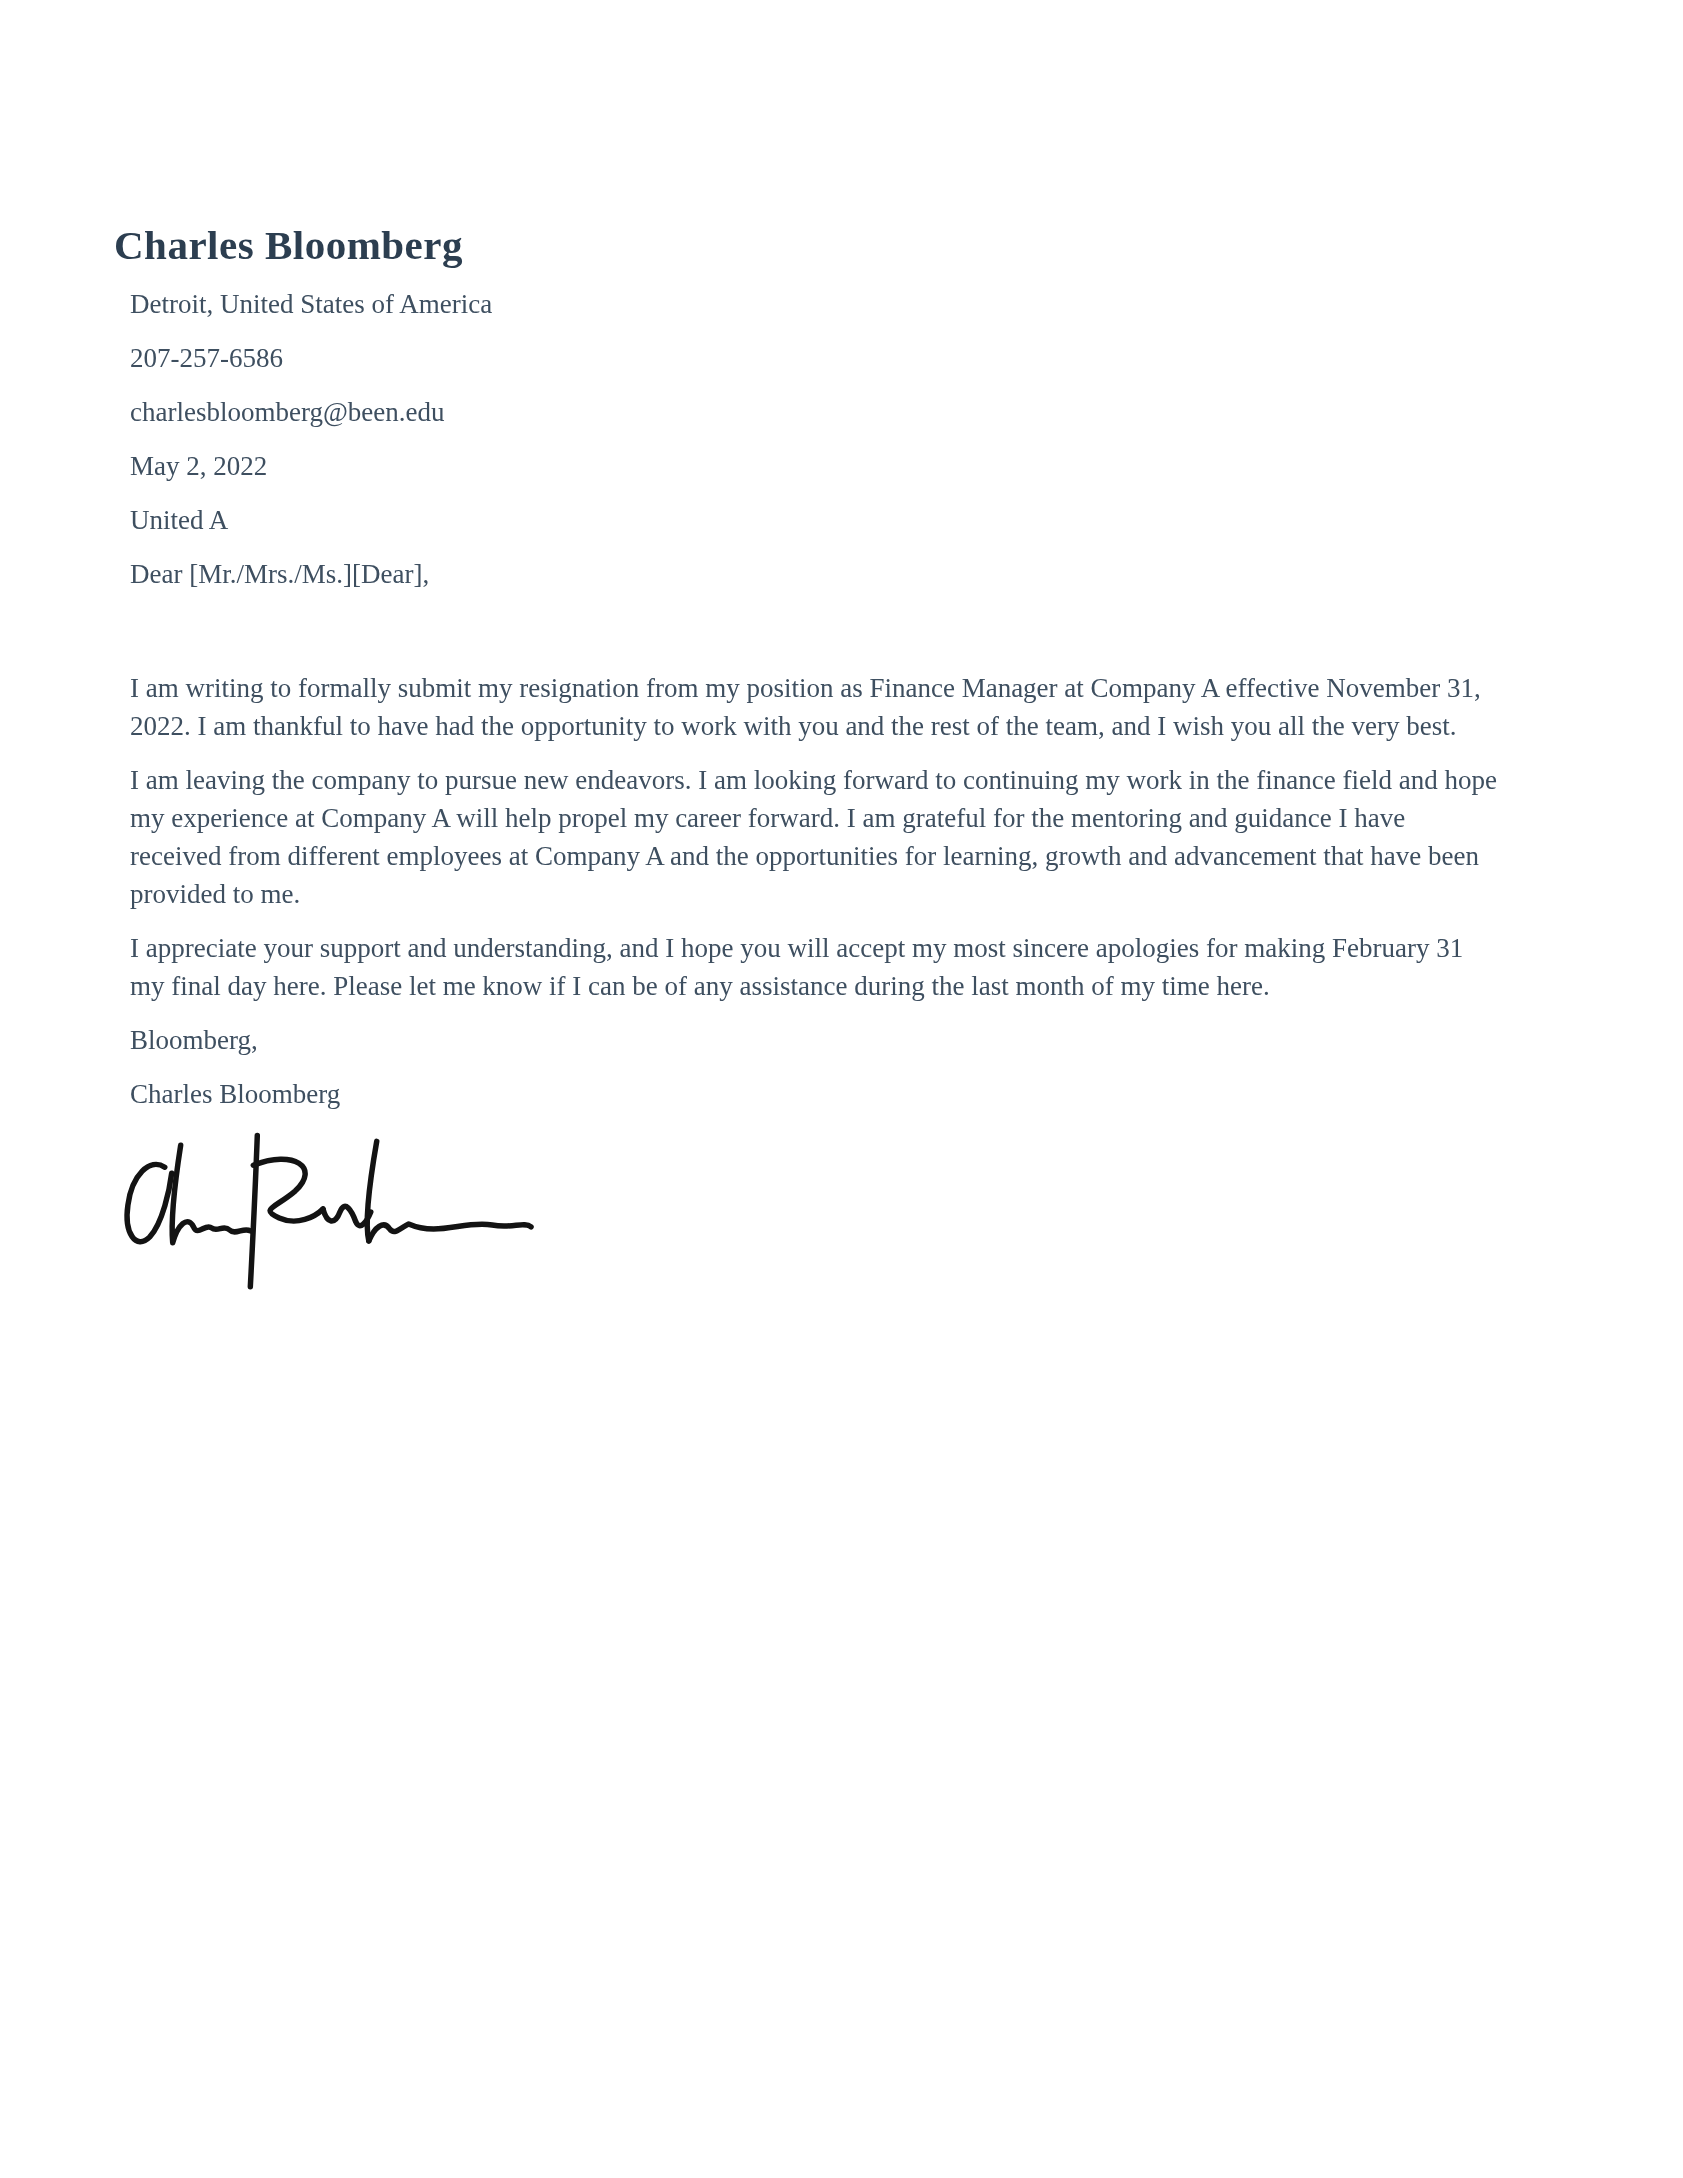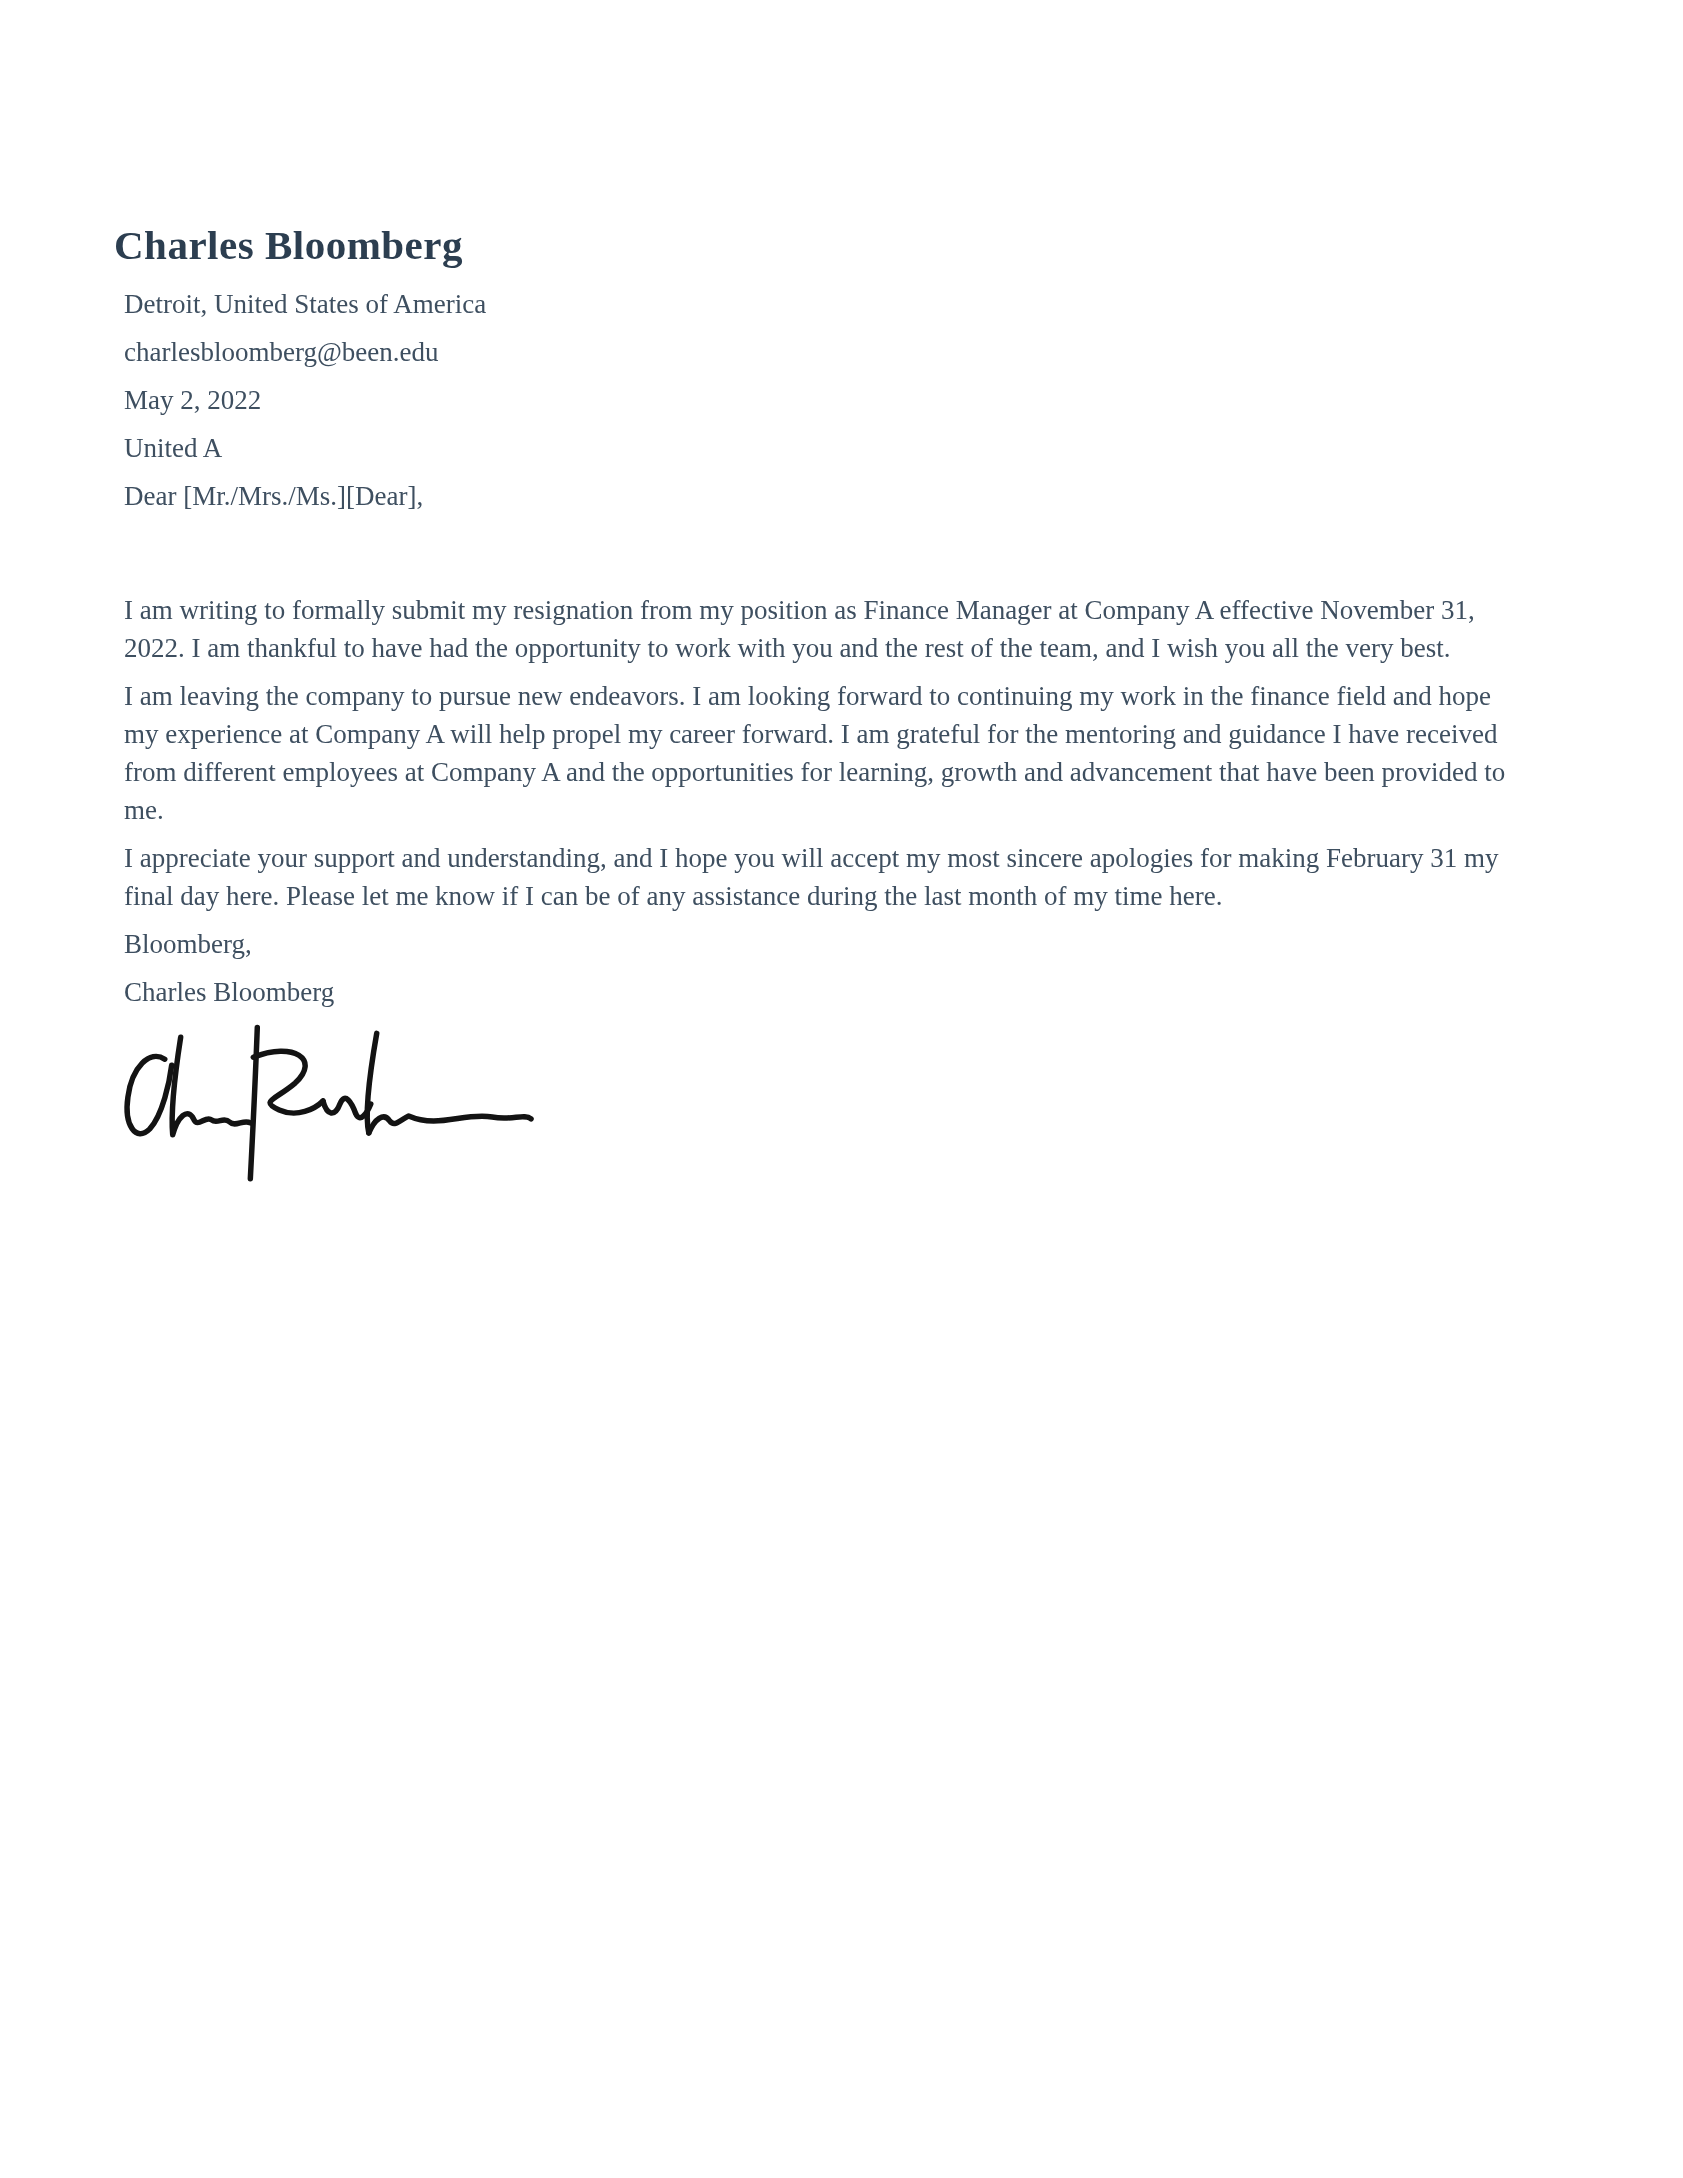--- a/index.html
+++ b/index.html
@@ -12,21 +12,21 @@
     box-sizing: border-box;
     width: 1633px;
     height: 2178px;
     background: #ffffff;
     padding: 223px 114px 0 114px;
     font-family: "Liberation Serif", "DejaVu Serif", serif;
     font-size: 27px;
     line-height: 38px;
     color: #3e4f60;
   }
-  .page p { margin: 10px; }
+  .page p { margin: 16px; }
   h1.sender-name {
     margin: 0 0 18px 0;
     font-family: "Liberation Serif", "DejaVu Serif", serif;
     font-size: 41px;
     line-height: 44px;
     font-weight: 700;
     letter-spacing: 0.5px;
     color: #2c3e50;
   }
   .contact-line { margin: 0; }
@@ -52,20 +52,21 @@
   }
 </style>
 </head>
 <body>
 
 <div class="page">
 
   <header>
     <h1 class="sender-name">Charles Bloomberg</h1>
     <p class="contact-line">Detroit, United States of America</p>
+    <p class="contact-line">207-257-6586</p>
     <p class="contact-line">charlesbloomberg@been.edu</p>
   </header>
 
   <p class="date-line">May 2, 2022</p>
 
   <p class="recipient-line">United A</p>
 
   <p class="salutation-line">Dear [Mr./Mrs./Ms.][Dear],</p>
 
   <p class="body-para first">I am writing to formally submit my resignation from my position as Finance Manager at Company A effective November 31, 2022. I am thankful to have had the opportunity to work with you and the rest of the team, and I wish you all the very best.</p>

